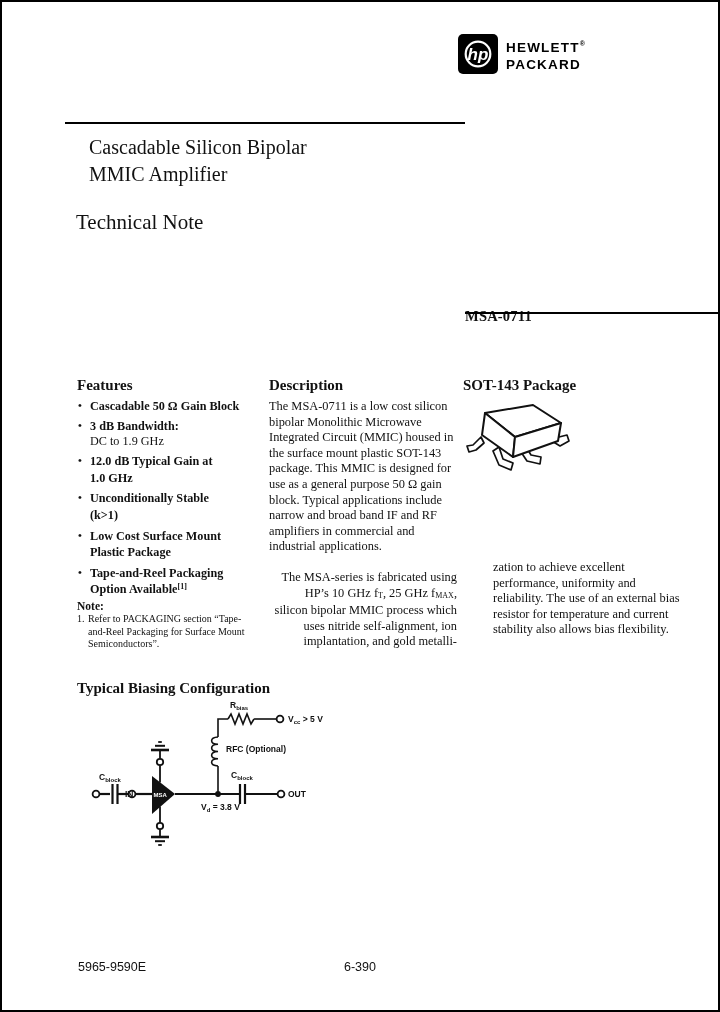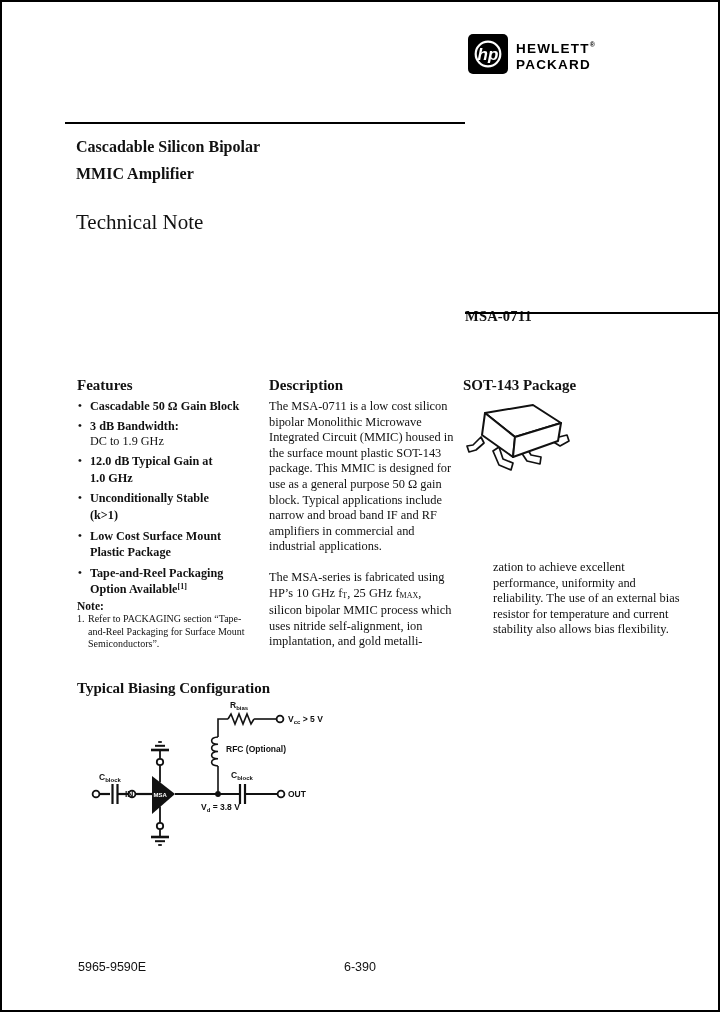--- a/index.html
+++ b/index.html
@@ -4,28 +4,28 @@
 <style>
   html,body{margin:0;padding:0;}
   body{
     width:720px;height:1012px;position:relative;overflow:hidden;
     background:#ffffff;color:#111;
     font-family:"Liberation Serif", serif;
   }
   .page-border{position:absolute;inset:0;border:2px solid #000;pointer-events:none;z-index:50;}
 
   
-  .hp-header{position:absolute;left:468px;top:34px;display:flex;align-items:center;}
+  .hp-header{position:absolute;left:458px;top:34px;display:flex;align-items:flex-start;}
   .hp-logo{width:40px;height:40px;display:block;}
   .brand{margin-left:8px;margin-top:2px;font-family:"Liberation Sans",sans-serif;
          font-weight:bold;font-size:13.5px;line-height:16.5px;letter-spacing:1.2px;color:#000;}
   .brand .reg{font-size:7px;vertical-align:6px;letter-spacing:0;}
 
   .rule-title{position:absolute;left:65px;top:122px;width:400px;height:2px;background:#000;}
-  .doc-title{position:absolute;left:76px;top:134px;font-size:16px;line-height:26.5px;font-weight:bold;}
+  .doc-title{position:absolute;left:89px;top:134px;font-size:20px;line-height:26.5px;font-weight:normal;}
   .doc-subtitle{position:absolute;left:76px;top:210px;font-size:21px;}
   .part-number{position:absolute;left:465px;top:288px;font-size:14.5px;font-weight:bold;letter-spacing:.2px;margin-top:20px;}
   .rule-part{position:absolute;left:465px;top:312px;width:253px;height:1.5px;background:#000;}
 
   h3.sec{font-size:15px;font-weight:bold;margin:0 0 5px 0;line-height:17px;}
 
   
   .col-features{position:absolute;left:77px;top:377px;width:185px;}
   .feat-list{list-style:none;margin:2px 0 0 0;padding:0;}
   .feat-list li{position:relative;padding-left:13px;margin-bottom:5.5px;
@@ -37,21 +37,21 @@
   
   .note{position:absolute;left:77px;top:599px;width:178px;}
   .note-heading{font-size:11.5px;font-weight:bold;line-height:14px;}
   .note-row{display:flex;font-size:10px;line-height:12.6px;}
   .note-num{width:11px;flex:none;}
   .note-text{flex:1;}
 
   
   .col-desc{position:absolute;left:269px;top:377px;width:188px;}
   .body-text{font-size:12.4px;line-height:15.6px;}
-  .col-desc .p2{margin-top:15px;}
+  .col-desc .p2{margin-top:15px;text-align:right;}
   .dsub{font-size:8px;vertical-align:-1px;}
 
   
   .col-right{position:absolute;left:463px;top:377px;width:255px;}
   .pkg-svg{display:block;margin-top:5px;}
   .right-cont{position:absolute;left:463px;top:560px;width:188px;margin-left:30px;}
 
   
   .bias-heading{position:absolute;left:77px;top:680px;font-size:15px;font-weight:bold;text-align:right;}
   .circuit{position:absolute;left:80px;top:697px;width:332px;height:162px;}

